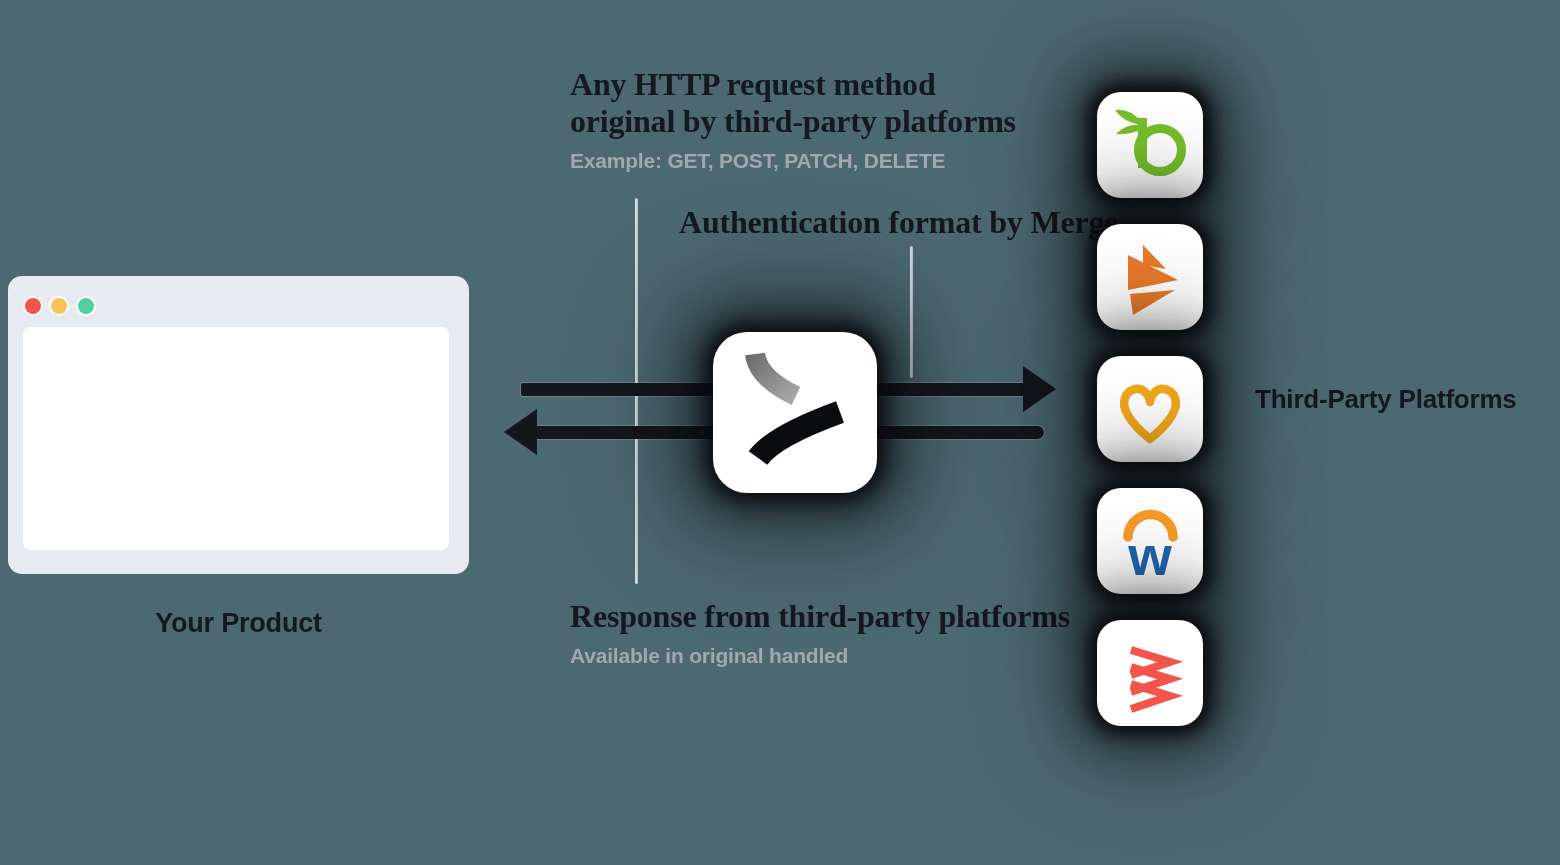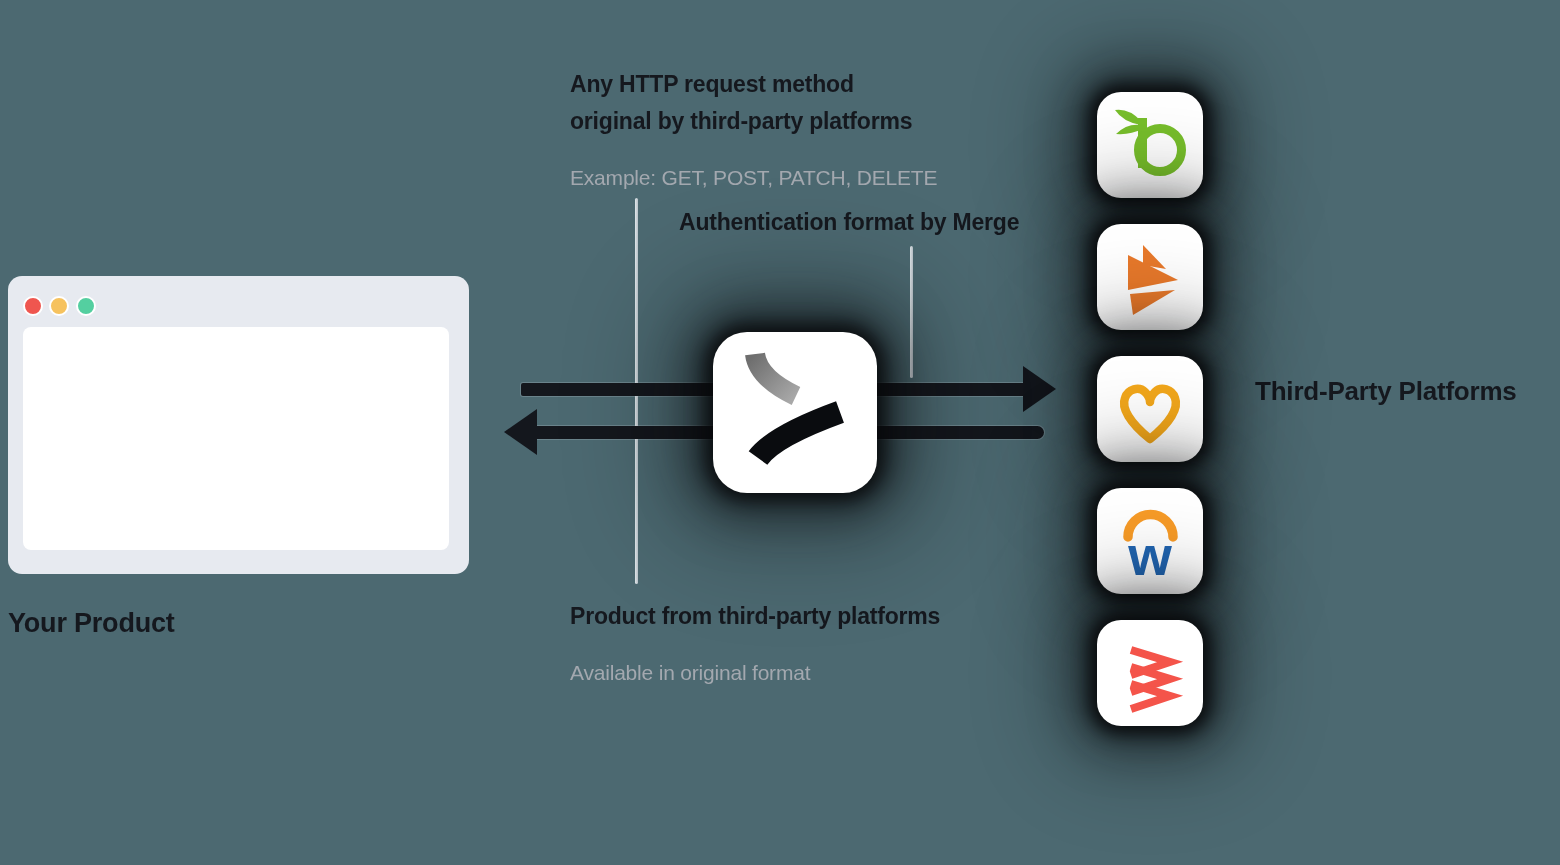--- a/index.html
+++ b/index.html
@@ -7,37 +7,37 @@
     width:1560px;height:865px;overflow:hidden;
     background:#4C6971;
     font-family:"Liberation Sans", sans-serif;
     position:relative;
   }
   .stage{position:absolute;inset:0;}
 
   
   .ann{position:absolute;}
   .ann-title{
-    font-size:23px;font-weight:700;color:#15181E;
-    line-height:37px;letter-spacing:-0.2px;
+    font-size:32px;font-weight:700;color:#15181E;
+    line-height:37px;letter-spacing:-0.2px;font-family:Liberation Serif, serif;
   }
   .ann-sub{
-    margin-top:26px;font-size:21px;font-weight:400;color:#A3A8AF;
+    margin-top:9px;font-size:21px;font-weight:700;color:#A3A8AF;
     letter-spacing:-0.2px;
   }
   .ann-request{left:570px;top:66px;}
   .ann-auth{left:679px;top:204px;}
   .ann-response{left:570px;top:598px;}
 
   .big-label{
     position:absolute;font-size:26px;font-weight:700;color:#15181E;
     letter-spacing:-0.2px;
   }
-  .your-product{left:8px;top:608px;width:461px;text-align:left;font-size:27px;}
-  .third-party{left:1255px;top:376px;text-align:right;}
+  .your-product{left:8px;top:608px;width:461px;text-align:center;font-size:27px;}
+  .third-party{left:1255px;top:384px;text-align:right;}
 
   
   .leader{
     position:absolute;width:3px;border-radius:2px;
     background:linear-gradient(to right, #EDF1F4, #C2CAD1);
     opacity:.92;
   }
   .leader-left{left:635px;top:198px;height:386px;}
   .leader-right{left:910px;top:246px;height:132px;}
 
@@ -116,22 +116,22 @@
       <div>original by third-party platforms</div>
     </div>
     <div class="ann-sub">Example: GET, POST, PATCH, DELETE</div>
   </div>
 
   <div class="ann ann-auth">
     <div class="ann-title">Authentication format by Merge</div>
   </div>
 
   <div class="ann ann-response">
-    <div class="ann-title">Product from third-party platforms</div>
-    <div class="ann-sub">Available in original format</div>
+    <div class="ann-title">Response from third-party platforms</div>
+    <div class="ann-sub">Available in original handled</div>
   </div>
 
   <div class="leader leader-left"></div>
   <div class="leader leader-right"></div>
 
   <div class="browser">
     <div class="dots">
       <span class="dot" style="background: rgb(239, 86, 79);"></span>
       <span class="dot" style="background: rgb(246, 194, 94);"></span>
       <span class="dot" style="background: rgb(84, 207, 160);"></span>

